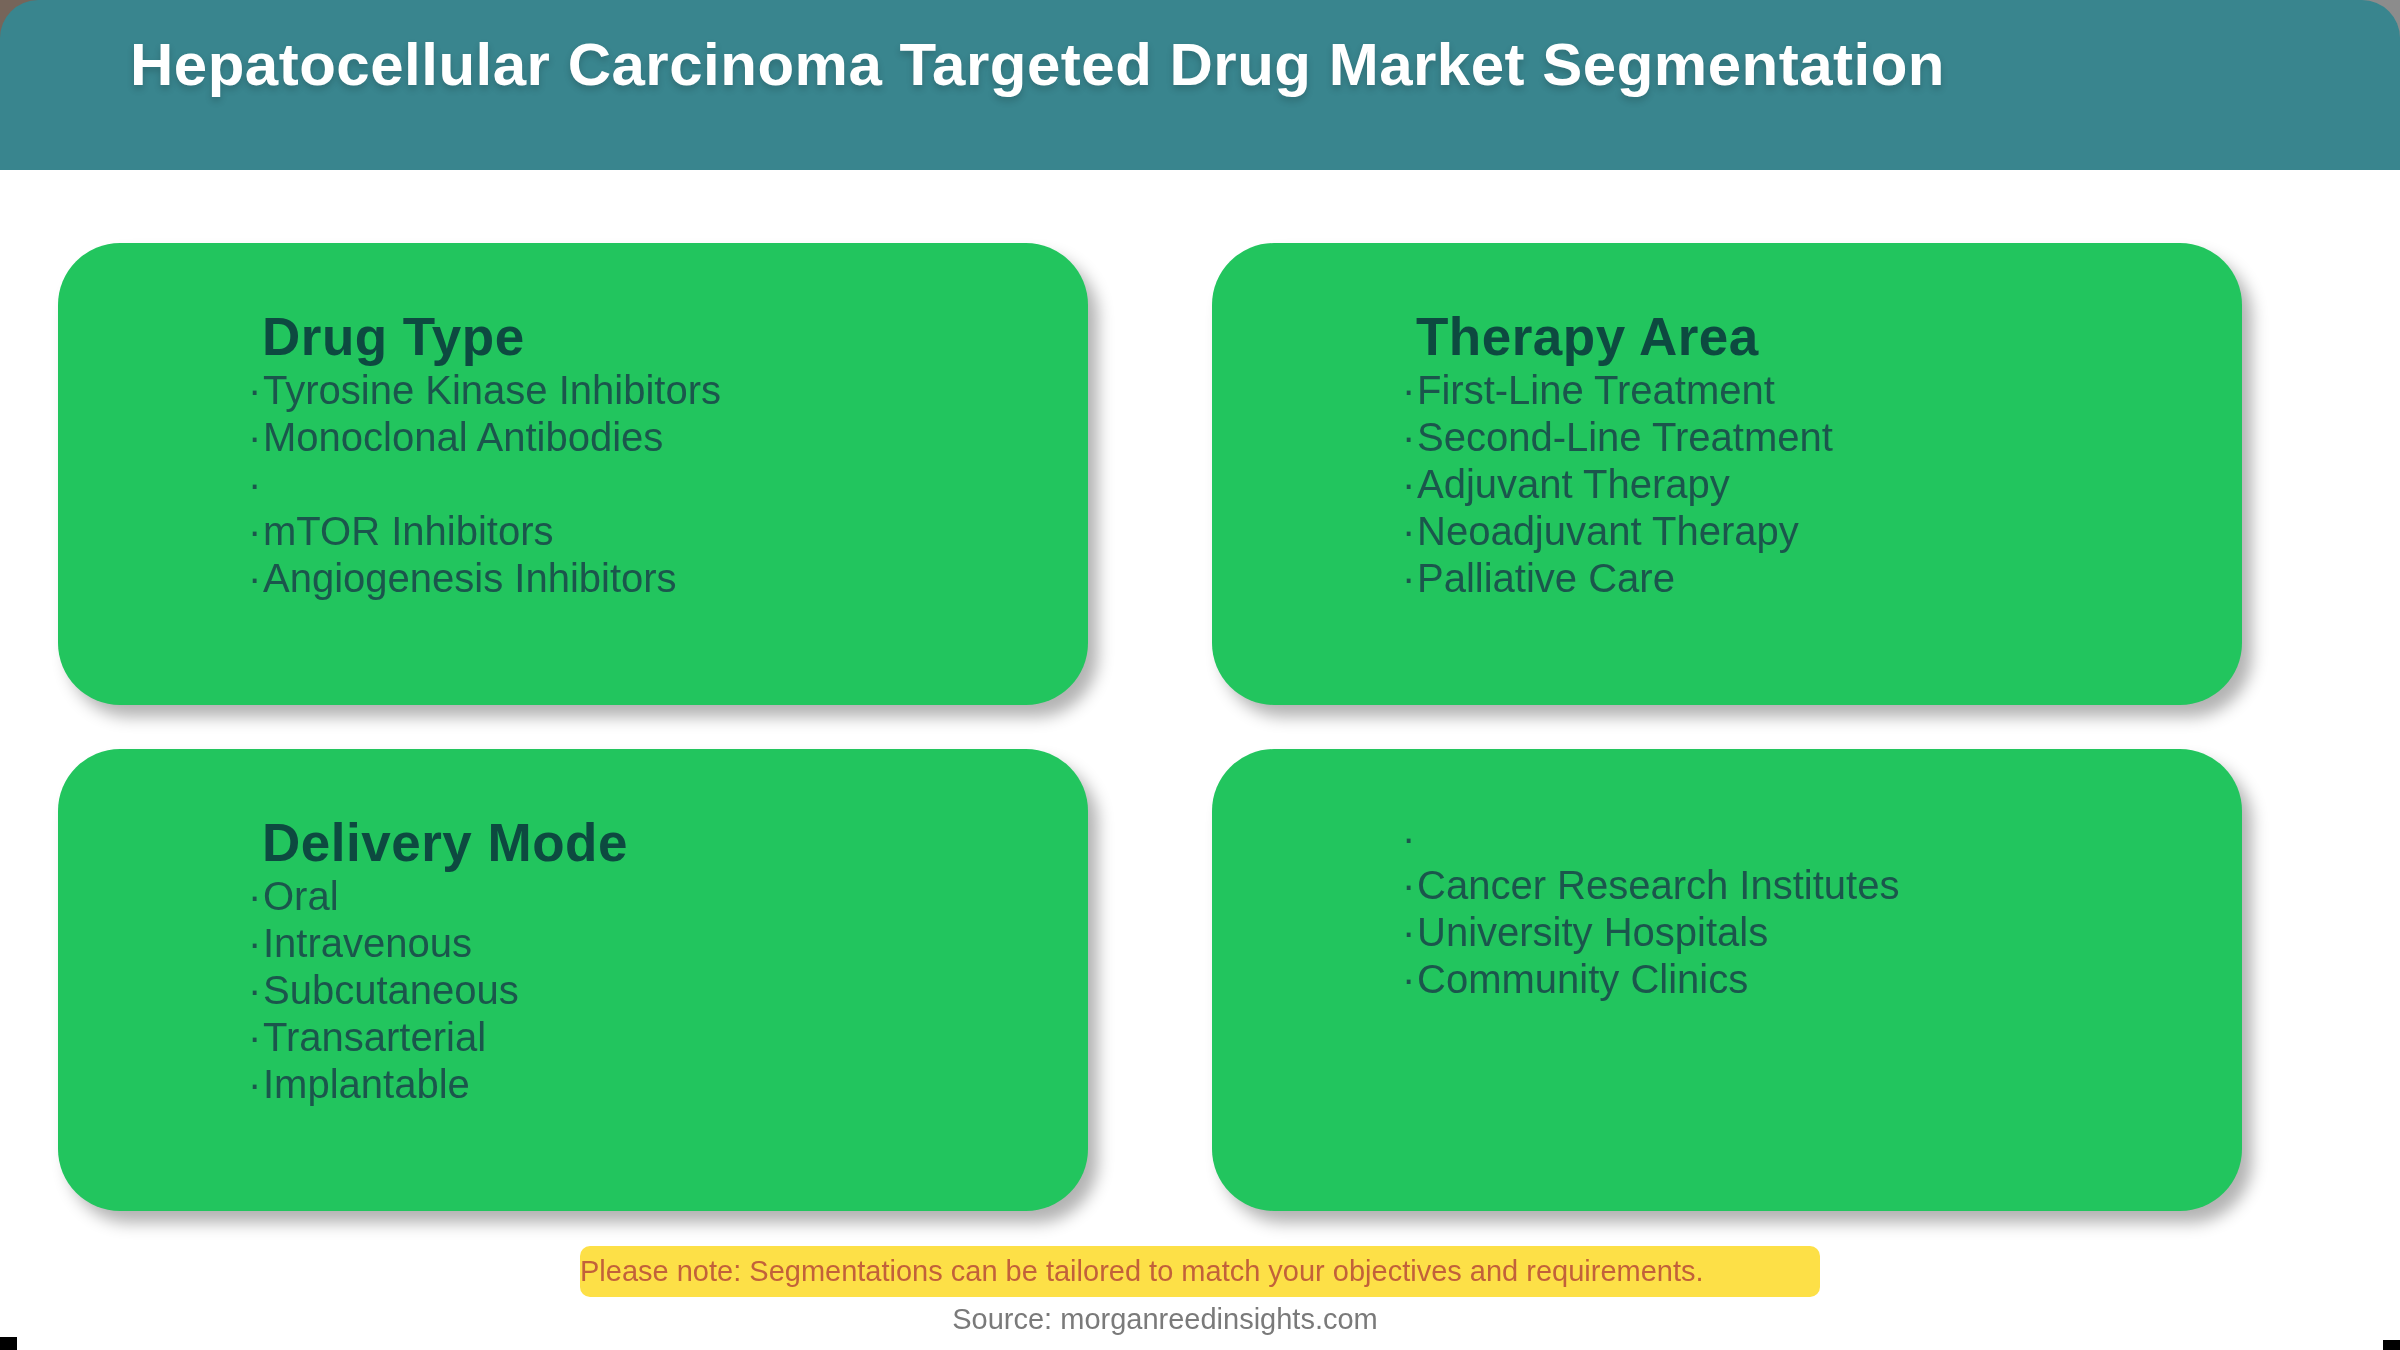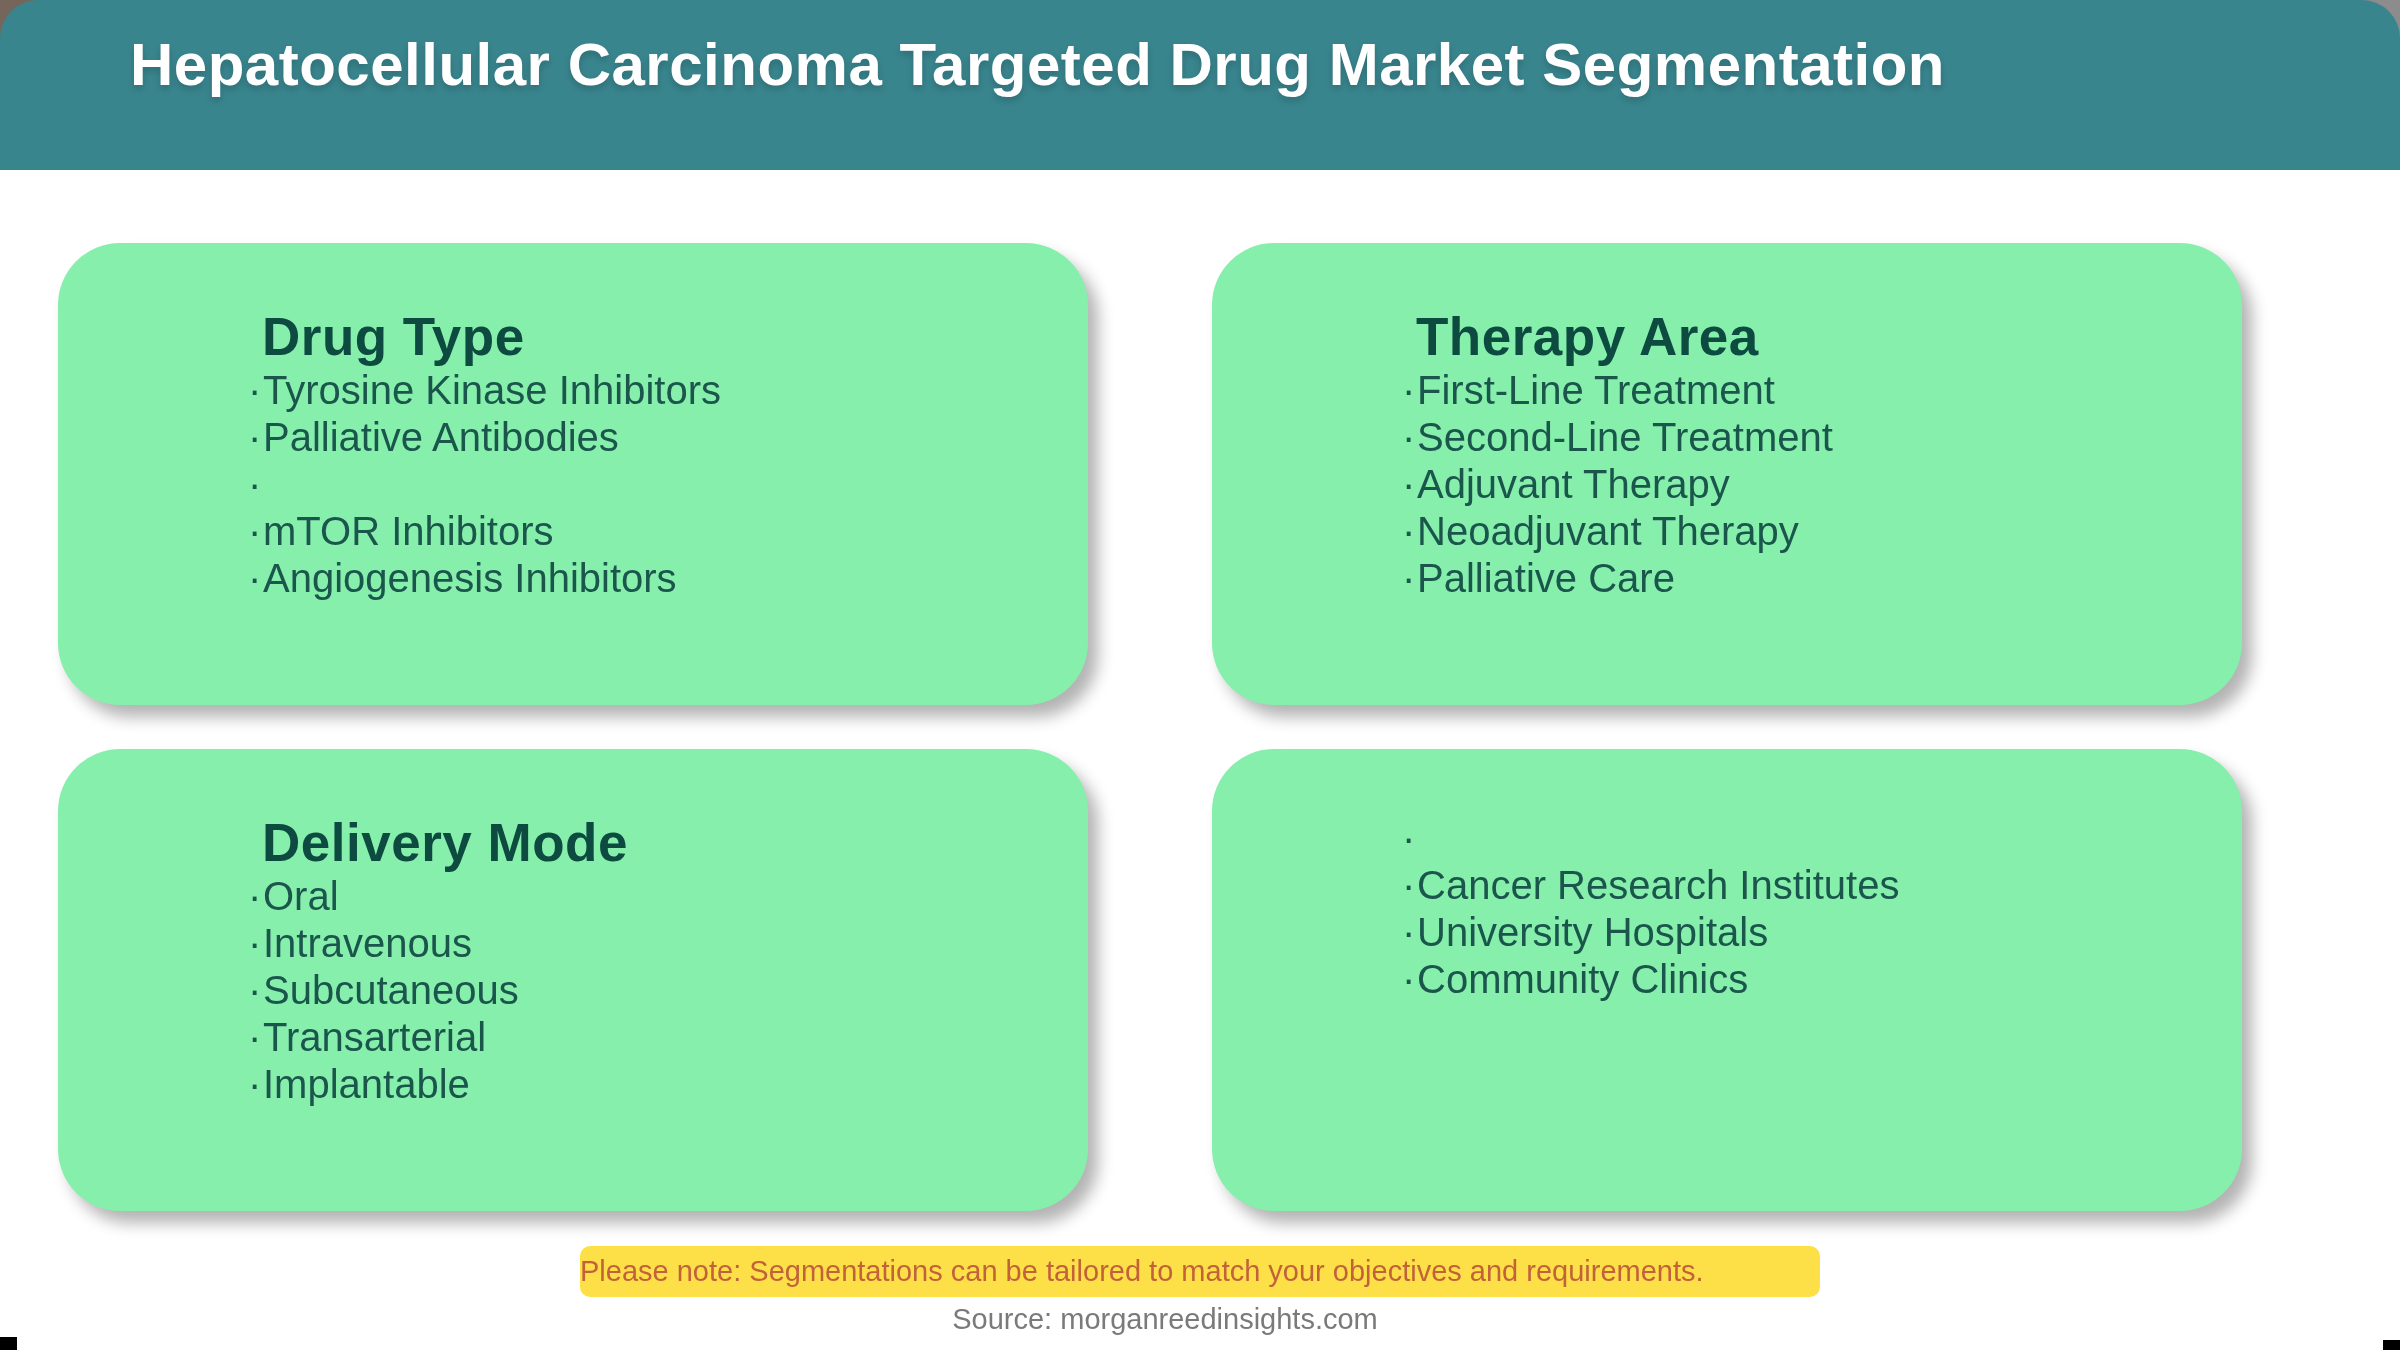--- a/index.html
+++ b/index.html
@@ -17,21 +17,21 @@
     background:#39858E;border-radius:38px 38px 0 0;z-index:2;
   }
   .header h1{
     position:absolute;left:130px;top:32px;margin:0;
     font-size:60px;line-height:66px;font-weight:bold;color:#ffffff;
     letter-spacing:0.5px;text-shadow:0 4px 7px rgba(0,0,0,0.18);
   }
   
   .card{
     position:absolute;width:1030px;height:462px;box-sizing:border-box;
-    background:#86efac;border-radius:62px;
+    background:#22c55e;border-radius:62px;
     box-shadow:10px 12px 16px rgba(0,0,0,0.30);
     padding:66px 40px 0 190px;
   }
   .card.pos-tl{left:58px;top:243px;}
   .card.pos-tr{left:1212px;top:243px;}
   .card.pos-bl{left:58px;top:749px;}
   .card.pos-br{left:1212px;top:749px;}
   .card h2{
     margin:0 0 2px 14px;font-size:53px;line-height:56px;font-weight:bold;
     color:#0d4a40;letter-spacing:0.5px;
@@ -79,21 +79,21 @@
 
   <section class="card pos-tl">
     <h2>Drug Type</h2>
     <ul>
         <li>
           <span class="dot">·</span>
           <span>Tyrosine Kinase Inhibitors</span>
         </li>
         <li>
           <span class="dot">·</span>
-          <span>Palliative Antibodies</span>
+          <span>Monoclonal Antibodies</span>
         </li>
         <li>
           <span class="dot">·</span>
         </li>
         <li>
           <span class="dot">·</span>
           <span>mTOR Inhibitors</span>
         </li>
         <li>
           <span class="dot">·</span>

